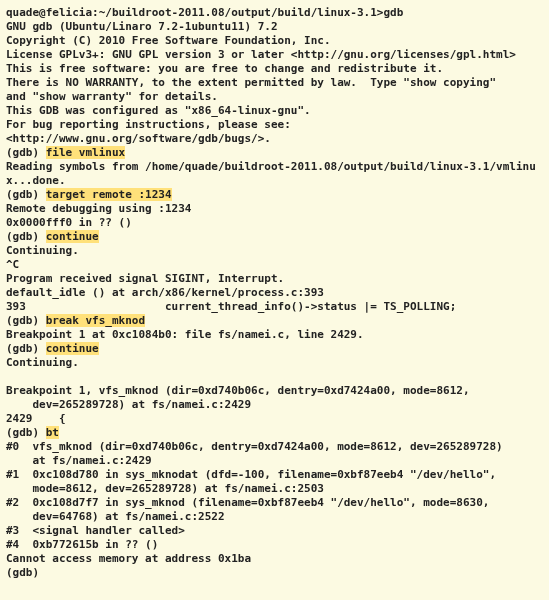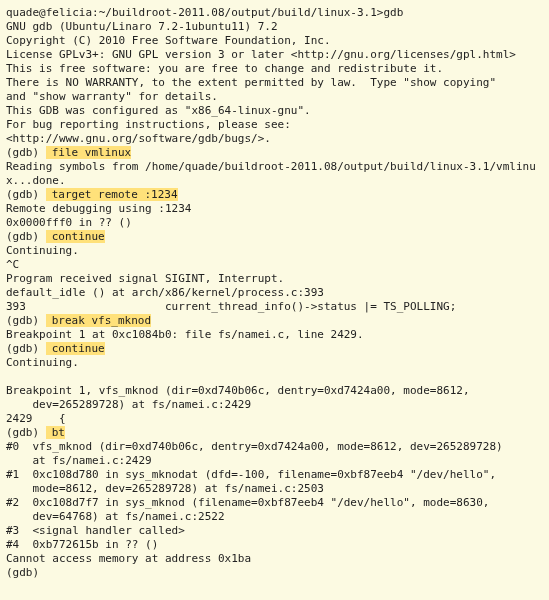--- a/index.html
+++ b/index.html
@@ -11,25 +11,25 @@
     font-family: "DejaVu Sans Mono", "Consolas", monospace;
     font-size: 11px;
     line-height: 14px;
     color: #222;
     overflow: hidden;
   }
   .terminal {
     padding: 6px 4px 4px 6px;
     white-space: pre-wrap;
     word-break: break-all;
+    font-weight: bold;
   }
   .line {
     display: block;
   }
   .hl {
     background: #ffe17a;
-    padding-left: 6px;
   }
 </style>
 </head>
 <body>
 
 <div class="terminal"><span class="line"><span>quade@felicia:~/buildroot-2011.08/output/build/linux-3.1&gt;gdb</span></span><span class="line"><span>GNU gdb (Ubuntu/Linaro 7.2-1ubuntu11) 7.2</span></span><span class="line"><span>Copyright (C) 2010 Free Software Foundation, Inc.</span></span><span class="line"><span>License GPLv3+: GNU GPL version 3 or later &lt;http://gnu.org/licenses/gpl.html&gt;</span></span><span class="line"><span>This is free software: you are free to change and redistribute it.</span></span><span class="line"><span>There is NO WARRANTY, to the extent permitted by law.  Type "show copying"</span></span><span class="line"><span>and "show warranty" for details.</span></span><span class="line"><span>This GDB was configured as "x86_64-linux-gnu".</span></span><span class="line"><span>For bug reporting instructions, please see:</span></span><span class="line"><span>&lt;http://www.gnu.org/software/gdb/bugs/&gt;.</span></span><span class="line"><span>(gdb) </span><span class="hl">file vmlinux</span></span><span class="line"><span>Reading symbols from /home/quade/buildroot-2011.08/output/build/linux-3.1/vmlinux...done.</span></span><span class="line"><span>(gdb) </span><span class="hl">target remote :1234</span></span><span class="line"><span>Remote debugging using :1234</span></span><span class="line"><span>0x0000fff0 in ?? ()</span></span><span class="line"><span>(gdb) </span><span class="hl">continue</span></span><span class="line"><span>Continuing.</span></span><span class="line"><span>^C</span></span><span class="line"><span>Program received signal SIGINT, Interrupt.</span></span><span class="line"><span>default_idle () at arch/x86/kernel/process.c:393</span></span><span class="line"><span>393                     current_thread_info()-&gt;status |= TS_POLLING;</span></span><span class="line"><span>(gdb) </span><span class="hl">break vfs_mknod</span></span><span class="line"><span>Breakpoint 1 at 0xc1084b0: file fs/namei.c, line 2429.</span></span><span class="line"><span>(gdb) </span><span class="hl">continue</span></span><span class="line"><span>Continuing.</span></span><span class="line"><span> </span></span><span class="line"><span>Breakpoint 1, vfs_mknod (dir=0xd740b06c, dentry=0xd7424a00, mode=8612,</span></span><span class="line"><span>    dev=265289728) at fs/namei.c:2429</span></span><span class="line"><span>2429    {</span></span><span class="line"><span>(gdb) </span><span class="hl">bt</span></span><span class="line"><span>#0  vfs_mknod (dir=0xd740b06c, dentry=0xd7424a00, mode=8612, dev=265289728)</span></span><span class="line"><span>    at fs/namei.c:2429</span></span><span class="line"><span>#1  0xc108d780 in sys_mknodat (dfd=-100, filename=0xbf87eeb4 "/dev/hello",</span></span><span class="line"><span>    mode=8612, dev=265289728) at fs/namei.c:2503</span></span><span class="line"><span>#2  0xc108d7f7 in sys_mknod (filename=0xbf87eeb4 "/dev/hello", mode=8630,</span></span><span class="line"><span>    dev=64768) at fs/namei.c:2522</span></span><span class="line"><span>#3  &lt;signal handler called&gt;</span></span><span class="line"><span>#4  0xb772615b in ?? ()</span></span><span class="line"><span>Cannot access memory at address 0x1ba</span></span><span class="line"><span>(gdb)</span></span></div>
 
 </body></html>

